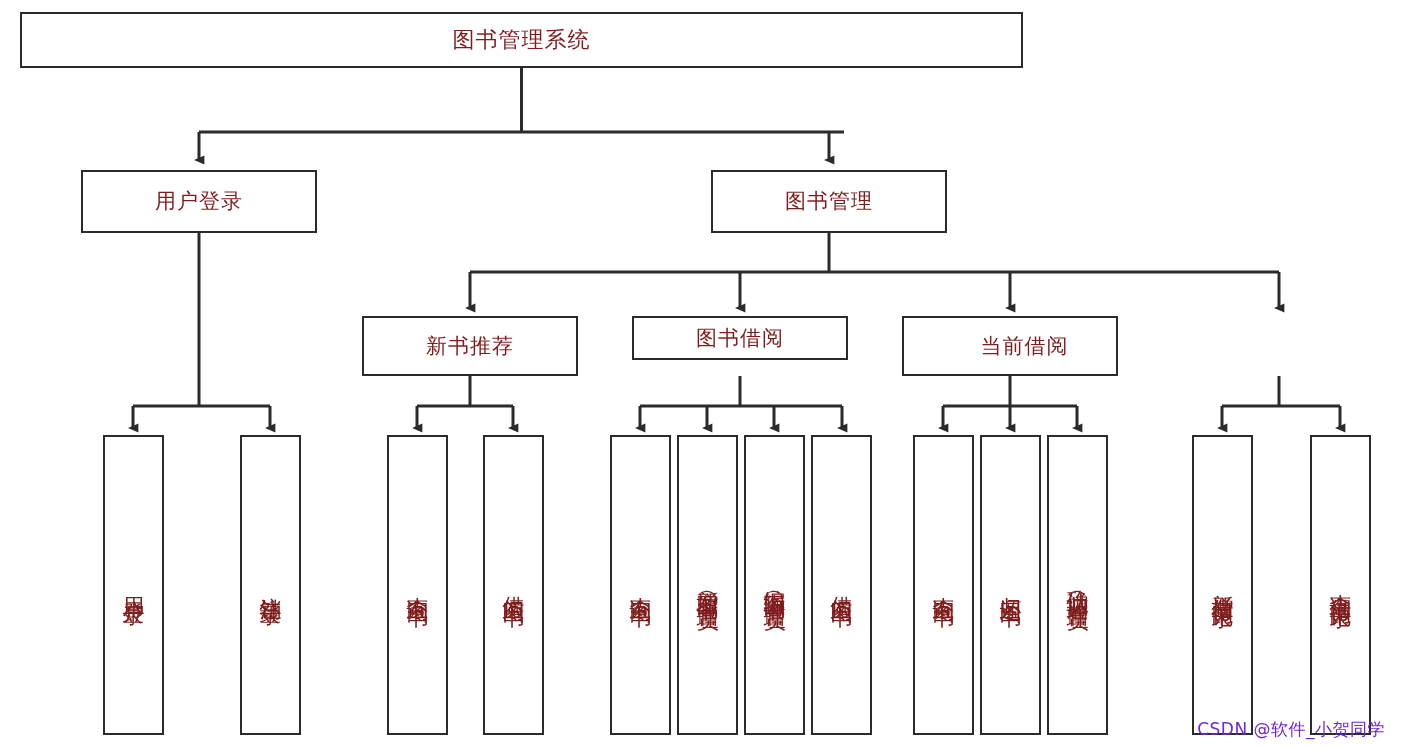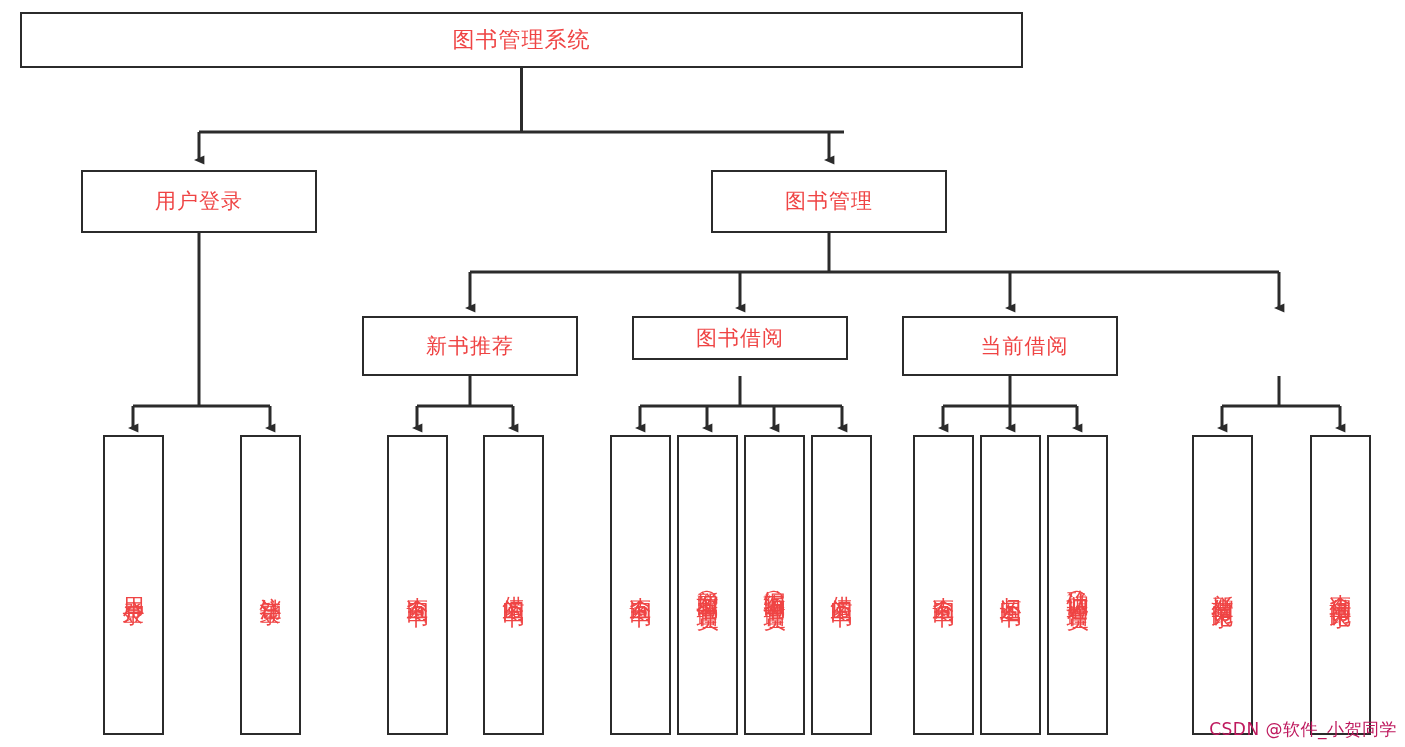--- a/index.html
+++ b/index.html
@@ -27,21 +27,21 @@
     background:#ffffff;
     border:2px solid #2b2b2b;
     display:flex;
     align-items:center;
     justify-content:center;
     z-index:2;
   }
   .node .label{
     font-size:21px;
     line-height:1.25;
-    color:#ef4444;
+    color:#7f1d1d;
     letter-spacing:1px;
     white-space:nowrap;
     text-align:left;
   }
   .node.root .label{ font-size:22px; }
   
   .node.vertical{
     align-items:center;
     justify-content:center;
   }
@@ -50,24 +50,24 @@
     text-orientation:upright;
     -webkit-text-orientation:upright;
     font-size:22px;
     line-height:1.08;
     letter-spacing:3px;
     white-space:normal;
     max-height:272px;
   }
   #watermark{
     position:absolute;
-    right:8px;
+    right:20px;
     bottom:6px;
     font-size:17px;
-    color:#be185d;
+    color:#6d28d9;
     letter-spacing:.5px;
     z-index:5;
     white-space:nowrap;
     user-select:none;
   }
 </style>
 </head>
 <body>
 
 <div id="canvas">

